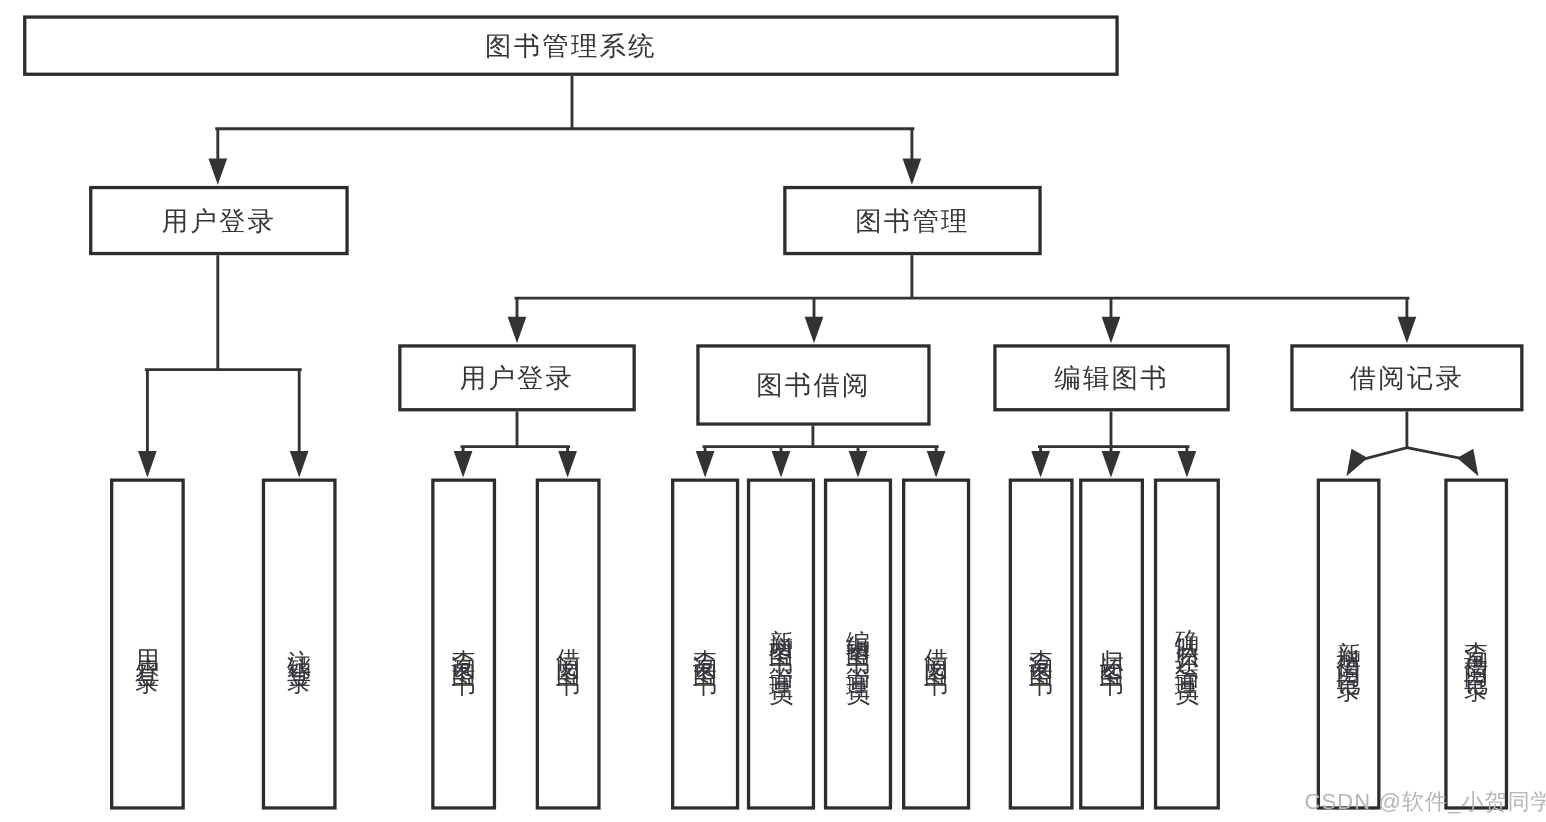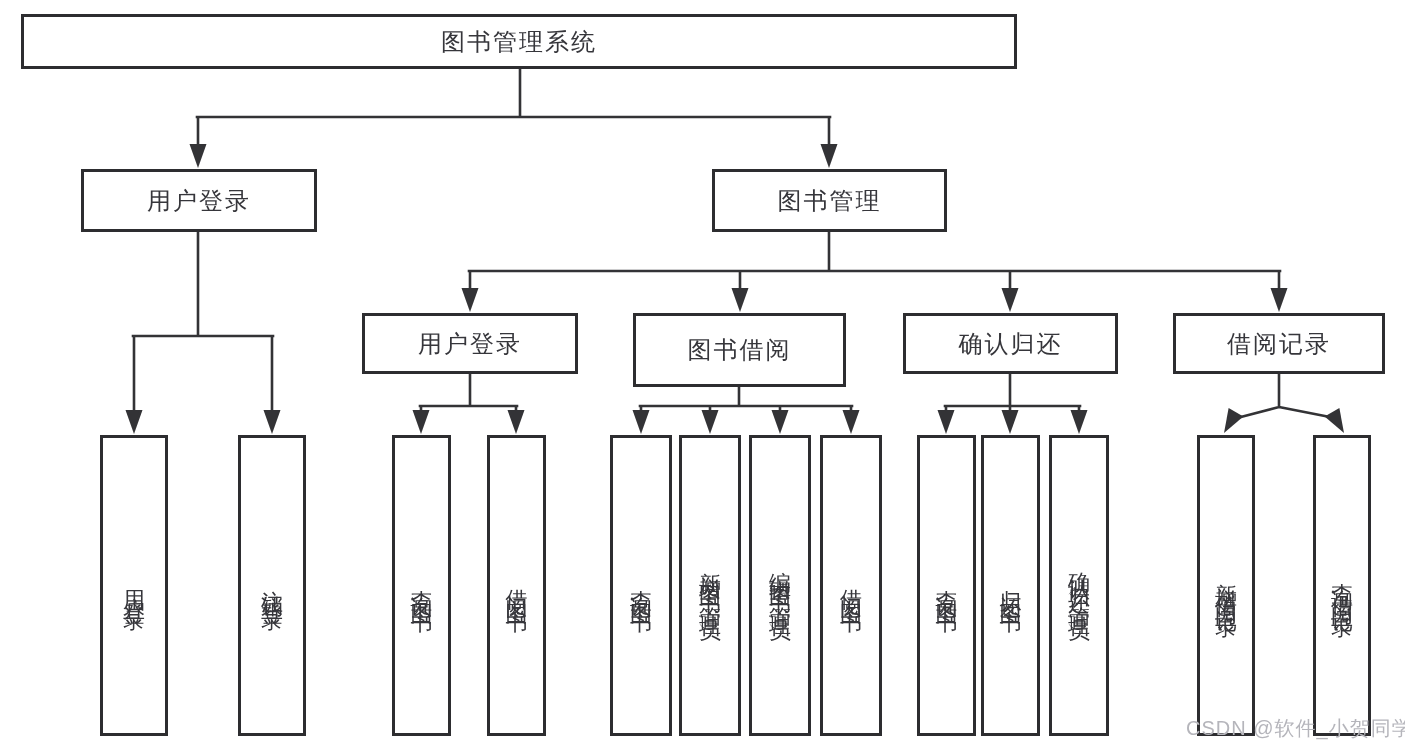--- a/index.html
+++ b/index.html
@@ -104,21 +104,21 @@
     <span>图书管理</span>
   </div>
 
   <div class="node h" style="left:362px;top:313px;width:216px;height:61px">
     <span>用户登录</span>
   </div>
   <div class="node h" style="left:633px;top:313px;width:213px;height:74px">
     <span>图书借阅</span>
   </div>
   <div class="node h" style="left:903px;top:313px;width:215px;height:61px">
-    <span>确认归还</span>
+    <span>编辑图书</span>
   </div>
   <div class="node h" style="left:1173px;top:313px;width:212px;height:61px">
     <span>借阅记录</span>
   </div>
 
   <div class="node v" style="left:100px;top:435px;width:68px;height:301px">
     <span>用户登录</span>
   </div>
   <div class="node v" style="left:238px;top:435px;width:68px;height:301px">
     <span>注销登录</span>

